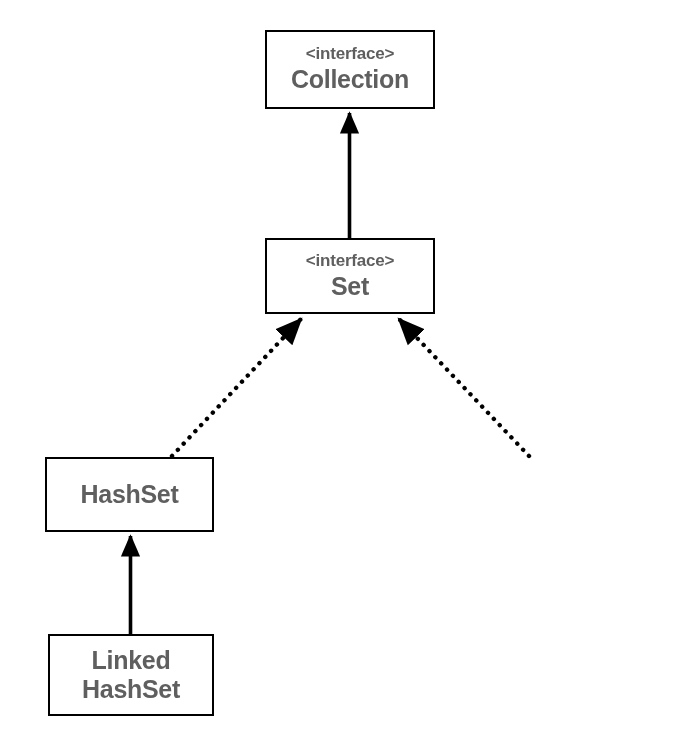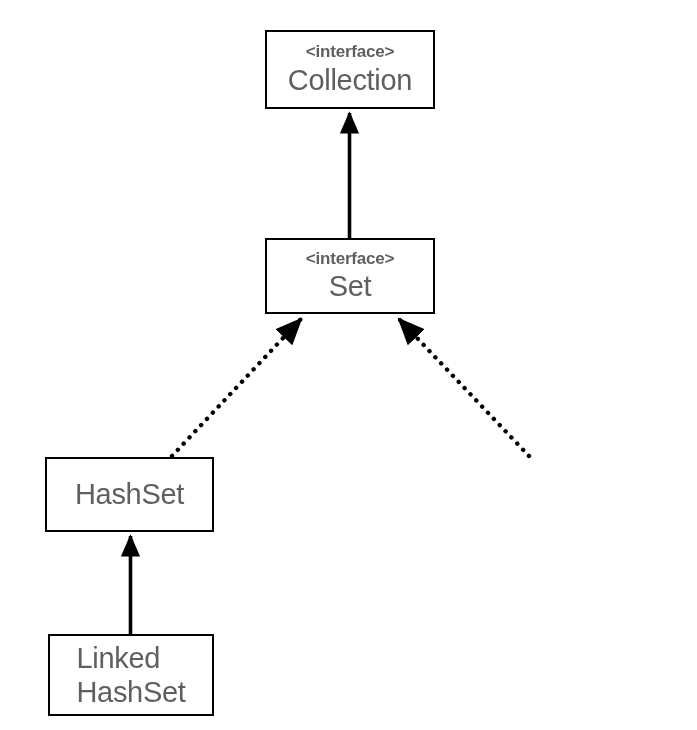--- a/index.html
+++ b/index.html
@@ -38,27 +38,28 @@
   .stereotype {
     color: #5f5f5f;
     font-weight: bold;
     font-size: 17px;
     line-height: 1.15;
     letter-spacing: -0.2px;
     white-space: nowrap;
   }
   .class-name {
     color: #5f5f5f;
-    font-weight: normal;
-    font-size: 29px;
+    font-weight: bold;
+    font-size: 25px;
     line-height: 1.18;
     letter-spacing: -0.3px;
     white-space: nowrap;
   }
   .class-name.two-line {
+    text-align: center;
   }
   .class-name.two-line .nm-line {
     display: block;
   }
   
   #box-collection { left: 265px; top: 30px;  width: 170px; height: 79px; }
   #box-set        { left: 265px; top: 238px; width: 170px; height: 76px; }
   #box-hashset    { left: 45px;  top: 457px; width: 169px; height: 75px; }
   #box-treeset    { left: 487px; top: 457px; width: 168px; height: 76px; }
   #box-linkedhashset { left: 48px; top: 634px; width: 166px; height: 82px; }

